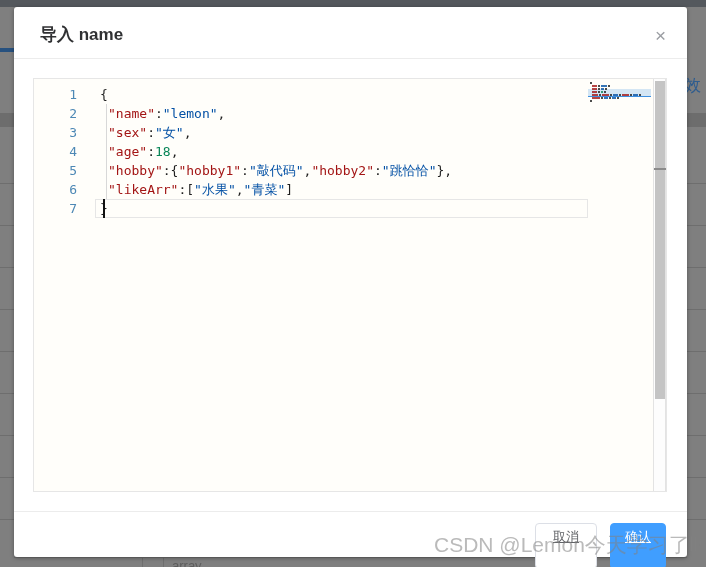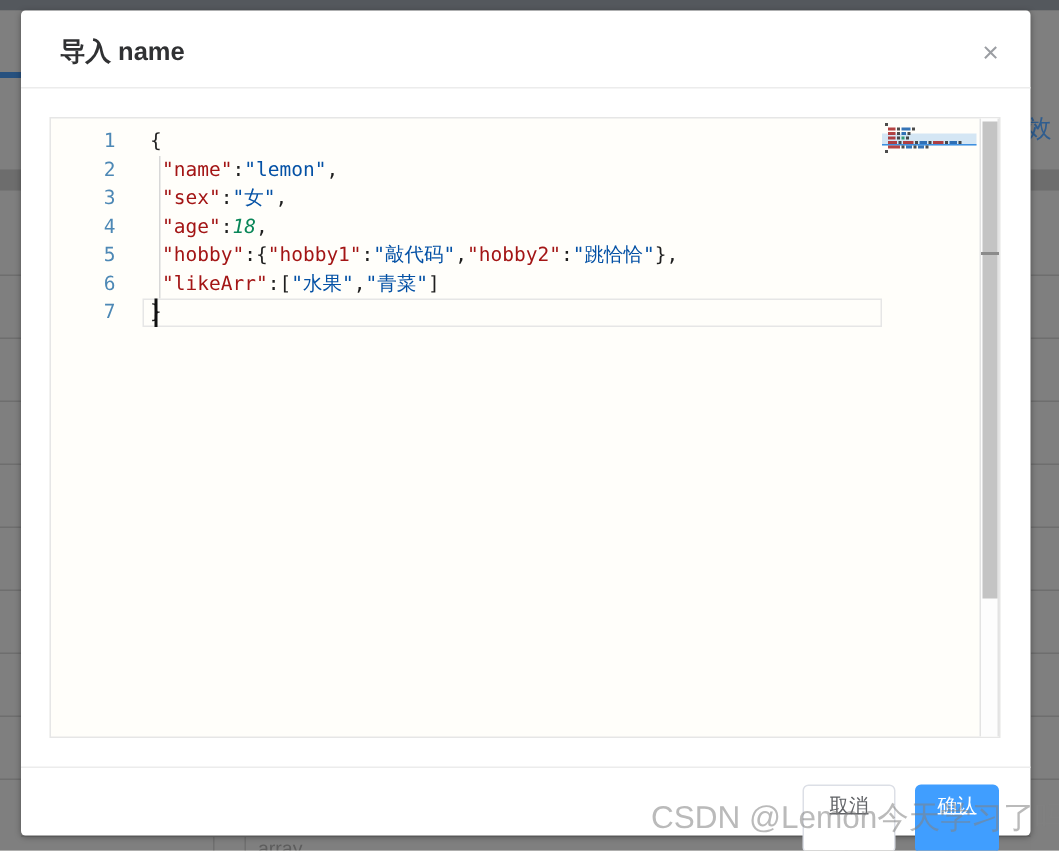--- a/index.html
+++ b/index.html
@@ -109,21 +109,21 @@
     <div class="modal-close">×</div>
   </div>
 
   <div class="editor">
     <div class="indent-guide"></div>
     <div class="cur-line"></div>
     <div id="ed-lines">
         <div class="ed-row" style="top: 6px;"><span class="ed-ln" style="color: rgb(77, 136, 181);">1</span><span class="ed-code" style="left: 66px;"><span style="color: rgb(31, 31, 31);">{</span></span></div>
         <div class="ed-row" style="top: 25px;"><span class="ed-ln" style="color: rgb(77, 136, 181);">2</span><span class="ed-code" style="left: 74px;"><span style="color: rgb(163, 21, 21);">"name"</span><span style="color: rgb(31, 31, 31);">:</span><span style="color: rgb(4, 81, 165);">"lemon"</span><span style="color: rgb(31, 31, 31);">,</span></span></div>
         <div class="ed-row" style="top: 44px;"><span class="ed-ln" style="color: rgb(77, 136, 181);">3</span><span class="ed-code" style="left: 74px;"><span style="color: rgb(163, 21, 21);">"sex"</span><span style="color: rgb(31, 31, 31);">:</span><span style="color: rgb(4, 81, 165);">"女"</span><span style="color: rgb(31, 31, 31);">,</span></span></div>
-        <div class="ed-row" style="top: 63px;"><span class="ed-ln" style="color: rgb(77, 136, 181);">4</span><span class="ed-code" style="left: 74px;"><span style="color: rgb(163, 21, 21);">"age"</span><span style="color: rgb(31, 31, 31);">:</span><span style="color: rgb(9, 134, 88); font-style: italic;">18</span><span style="color: rgb(31, 31, 31);">,</span></span></div>
+        <div class="ed-row" style="top: 63px;"><span class="ed-ln" style="color: rgb(77, 136, 181);">4</span><span class="ed-code" style="left: 74px;"><span style="color: rgb(163, 21, 21);">"age"</span><span style="color: rgb(31, 31, 31);">:</span><span style="color: rgb(9, 134, 88);">18</span><span style="color: rgb(31, 31, 31);">,</span></span></div>
         <div class="ed-row" style="top: 82px;"><span class="ed-ln" style="color: rgb(77, 136, 181);">5</span><span class="ed-code" style="left: 74px;"><span style="color: rgb(163, 21, 21);">"hobby"</span><span style="color: rgb(31, 31, 31);">:{</span><span style="color: rgb(163, 21, 21);">"hobby1"</span><span style="color: rgb(31, 31, 31);">:</span><span style="color: rgb(4, 81, 165);">"敲代码"</span><span style="color: rgb(31, 31, 31);">,</span><span style="color: rgb(163, 21, 21);">"hobby2"</span><span style="color: rgb(31, 31, 31);">:</span><span style="color: rgb(4, 81, 165);">"跳恰恰"</span><span style="color: rgb(31, 31, 31);">},</span></span></div>
         <div class="ed-row" style="top: 101px;"><span class="ed-ln" style="color: rgb(77, 136, 181);">6</span><span class="ed-code" style="left: 74px;"><span style="color: rgb(163, 21, 21);">"likeArr"</span><span style="color: rgb(31, 31, 31);">:[</span><span style="color: rgb(4, 81, 165);">"水果"</span><span style="color: rgb(31, 31, 31);">,</span><span style="color: rgb(4, 81, 165);">"青菜"</span><span style="color: rgb(31, 31, 31);">]</span></span></div>
         <div class="ed-row" style="top: 120px;"><span class="ed-ln" style="color: rgb(77, 136, 181);">7</span><span class="ed-code" style="left: 66px;"><span style="color: rgb(31, 31, 31);">}</span></span></div>
       </div>
     <div class="cursor"></div>
 
     <div class="minimap">
       <div class="mm-slider"></div>
       <div class="mm-line"></div>
       <div id="mm-segs">

